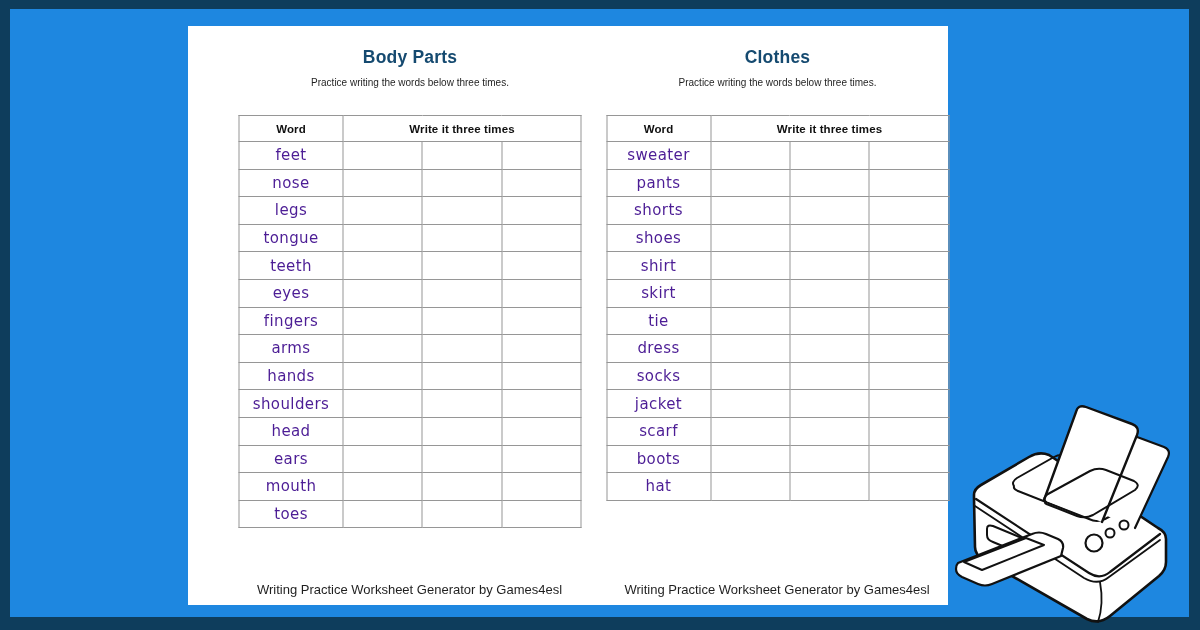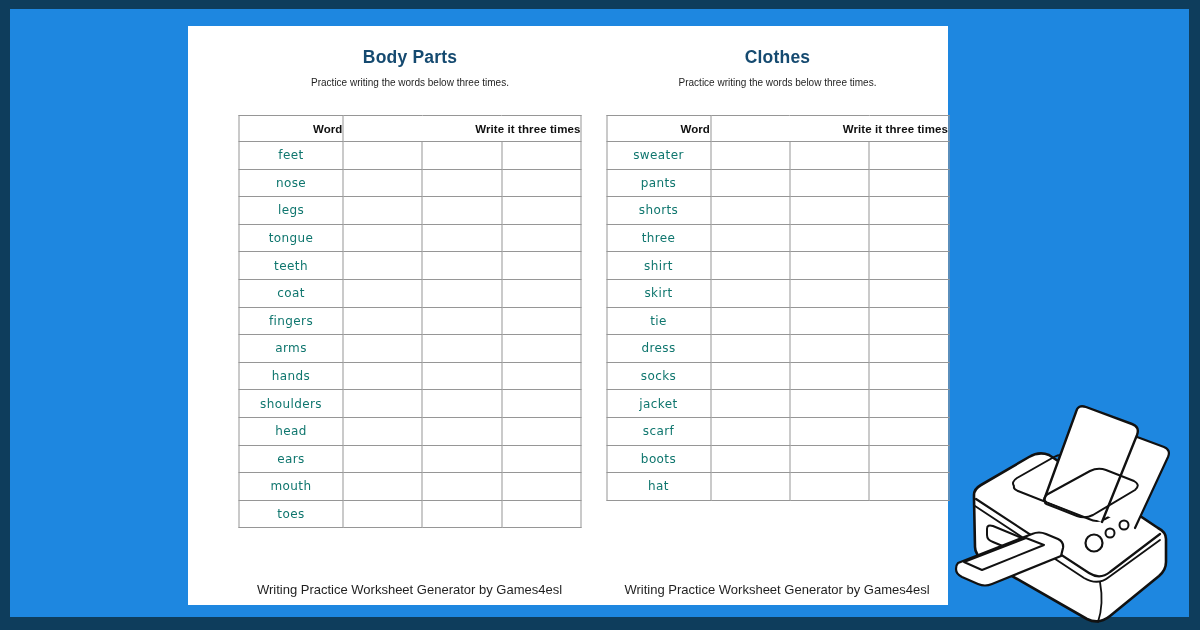--- a/index.html
+++ b/index.html
@@ -27,27 +27,27 @@
     position:absolute;top:51px;left:0;right:0;text-align:center;
     font-size:10px;color:#1f1f1f;
   }
   table.ws-table{
     position:absolute;top:89px;left:50%;transform:translateX(-50%);
     width:343px;border-collapse:collapse;table-layout:fixed;
   }
   .ws-table th,.ws-table td{border:1px solid var(--table-border,#969696);padding:0;}
   .ws-table th{
     height:25px;font-size:11.5px;font-weight:bold;color:#101010;
-    text-align:right;vertical-align:middle;letter-spacing:.1px;
+    text-align:center;vertical-align:middle;letter-spacing:.1px;
   }
   .ws-table td{height:26.6px;vertical-align:middle;}
   .ws-table td.word-cell{
     text-align:center;
     font-family:"DejaVu Sans",sans-serif;
-    font-size:12px;color:#0f766e;letter-spacing:.4px;
+    font-size:15px;color:#4c1d95;letter-spacing:.4px;
   }
   .ws-footer{
     position:absolute;top:556px;left:0;right:1px;text-align:center;
     font-size:13px;color:#1f1f1f;
   }
   .printer{
     position:absolute;left:948px;top:386px;width:235px;height:245px;z-index:5;
   }
   .printer svg{display:block;width:100%;height:100%;}
 </style>
@@ -97,21 +97,21 @@
           <td class="practice-cell"></td>
           <td class="practice-cell"></td>
         </tr>
         <tr>
           <td class="word-cell">teeth</td>
           <td class="practice-cell"></td>
           <td class="practice-cell"></td>
           <td class="practice-cell"></td>
         </tr>
         <tr>
-          <td class="word-cell">coat</td>
+          <td class="word-cell">eyes</td>
           <td class="practice-cell"></td>
           <td class="practice-cell"></td>
           <td class="practice-cell"></td>
         </tr>
         <tr>
           <td class="word-cell">fingers</td>
           <td class="practice-cell"></td>
           <td class="practice-cell"></td>
           <td class="practice-cell"></td>
         </tr>
@@ -191,21 +191,21 @@
           <td class="practice-cell"></td>
           <td class="practice-cell"></td>
         </tr>
         <tr>
           <td class="word-cell">shorts</td>
           <td class="practice-cell"></td>
           <td class="practice-cell"></td>
           <td class="practice-cell"></td>
         </tr>
         <tr>
-          <td class="word-cell">three</td>
+          <td class="word-cell">shoes</td>
           <td class="practice-cell"></td>
           <td class="practice-cell"></td>
           <td class="practice-cell"></td>
         </tr>
         <tr>
           <td class="word-cell">shirt</td>
           <td class="practice-cell"></td>
           <td class="practice-cell"></td>
           <td class="practice-cell"></td>
         </tr>

